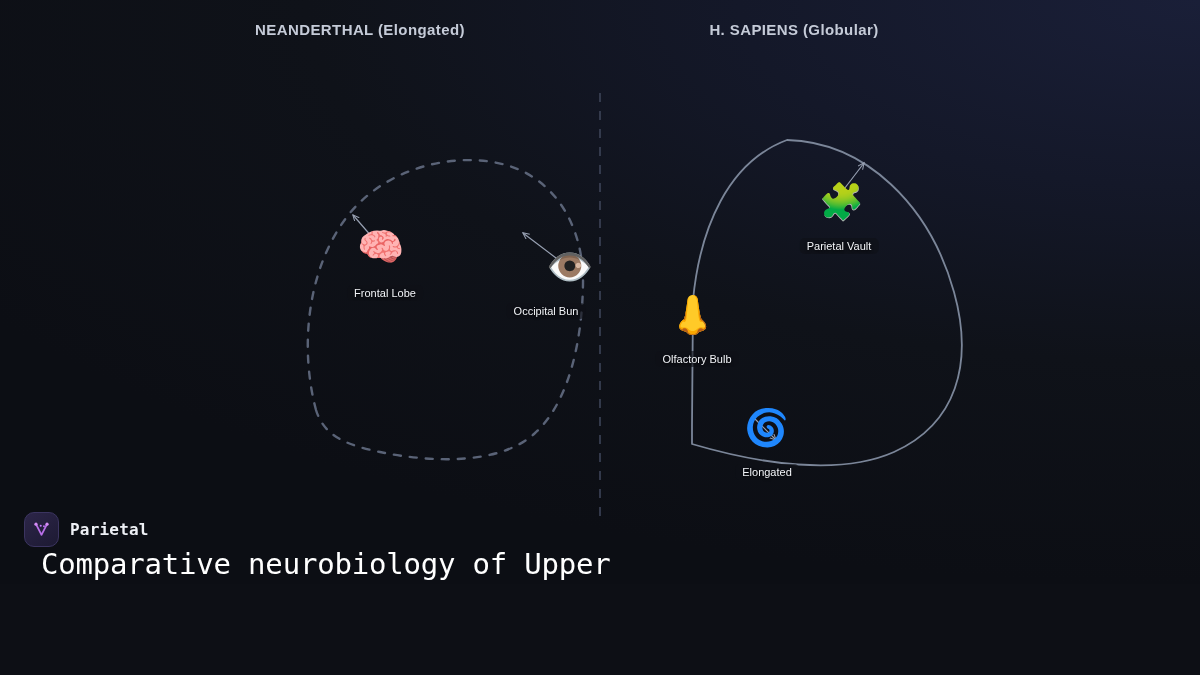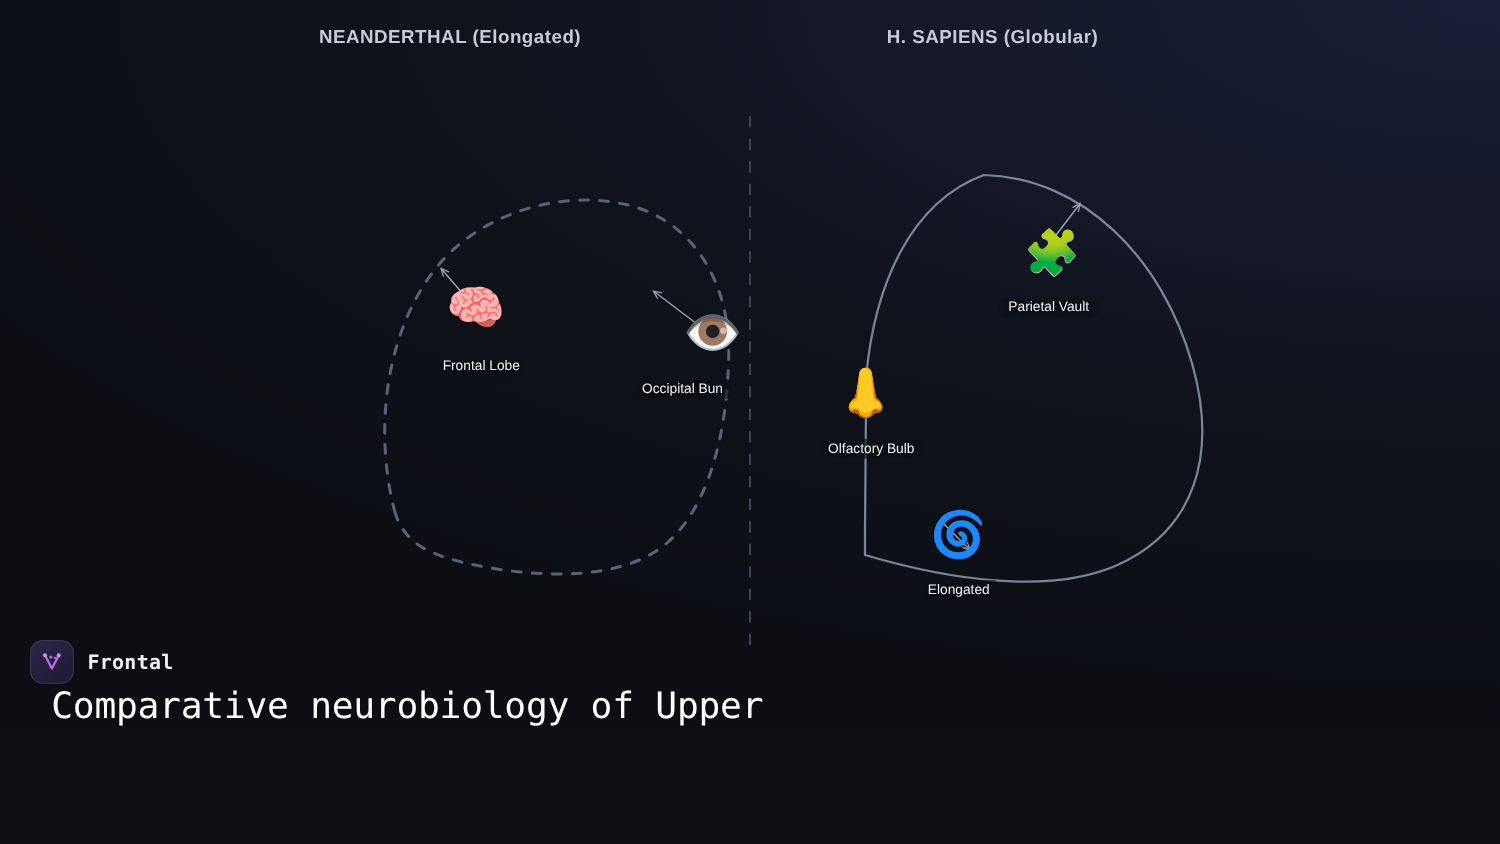--- a/index.html
+++ b/index.html
@@ -178,19 +178,19 @@
   <div id="brand-row">
     <div id="brand-logo">
       <svg width="19" height="19" viewBox="0 0 20 20" aria-hidden="true">
         <path d="M4.2 4.4 L10 15.6 L15.8 4.4" fill="none" stroke="#b96fe8" stroke-width="1.9" stroke-linecap="round" stroke-linejoin="round"></path>
         <circle cx="4.2" cy="4.4" r="1.7" fill="#d48cf5"></circle>
         <circle cx="15.8" cy="4.4" r="1.7" fill="#d48cf5"></circle>
         <circle cx="9.2" cy="6.0" r="1.1" fill="#c77dff"></circle>
         <circle cx="12.6" cy="6.6" r="0.95" fill="#c77dff"></circle>
       </svg>
     </div>
-    <div id="brand-name">Frontal</div>
+    <div id="brand-name">Parietal</div>
   </div>
 
   <div id="headline">Comparative neurobiology of Upper Paleolithic Homo sapiens versus Neanderthal brain structure</div>
 
 
 </div>
 
 </body></html>

